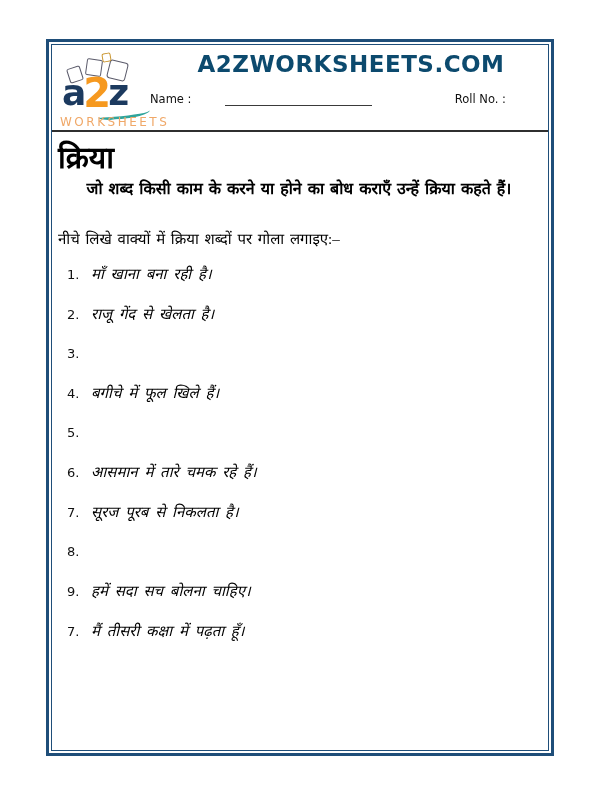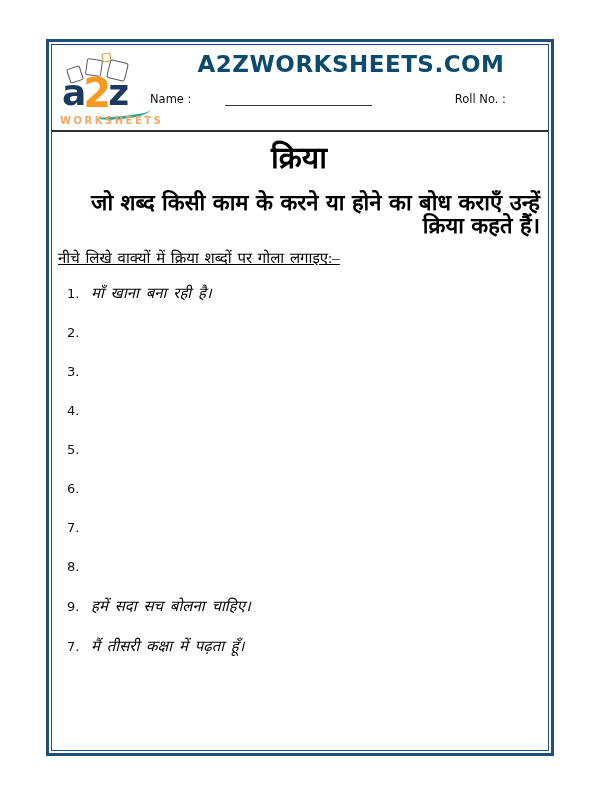--- a/index.html
+++ b/index.html
@@ -25,41 +25,41 @@
   .note2 { width:16px; height:17px; left:26px; top:6px; transform:rotate(8deg); }
   .note3 { width:19px; height:19px; left:48px; top:8px; transform:rotate(14deg); border-radius:3px; }
   .note4 { width:9px; height:9px; left:42px; top:0px; transform:rotate(-10deg); border-color:#c9952f; }
   .logo-text { position:absolute; left:2px; top:18px; font-weight:bold; letter-spacing:-3px;
                font-family:"DejaVu Sans", sans-serif; line-height:1; }
   .logo-text .la, .logo-text .lz { font-size:36px; color:#1c3a5f; }
   .logo-text .l2 { font-size:40px; color:#f6991f; position:relative; top:2px; }
   .swoosh { position:absolute; left:38px; top:56px; width:52px; height:10px;
             border-bottom:3px solid #2fa49b; border-radius:0 0 90% 40%; transform:rotate(-4deg); }
   .logo-sub { position:absolute; left:0px; top:62px; width:100%; text-align:center;
-              font-size:10px; font-weight:bold; letter-spacing:2.5px; color:#f0a868; }
+              font-size:12px; font-weight:normal; letter-spacing:2.5px; color:#f0a868; }
 
   
   .fields { position:absolute; left:98px; right:8px; top:47px; font-size:11.5px; color:#111; }
   .frow { display:flex; align-items:flex-end; margin-bottom:8px;gap:32px; }
   .flabel { white-space:nowrap; padding-right:2px; }
   .fline { border-bottom:1px solid #3a3a3a; height:13px; }
   .w-name { width:186px; }
   .w-roll { flex:1; }
   .w-class { width:96px; }
   .w-section { width:80px; }
   .w-date { flex:1; }
   .sp22 { width:24px; } .sp12 { width:10px; }
 
   
   .content { flex:1; padding:7px 8px 0 6px; position:relative;
              font-family:"Liberation Serif", serif; color:#000; }
-  .sheet-title { text-align:center; font-size:30px; font-weight:bold; line-height:38px; }
-  .definition { text-align:right; font-weight:bold; font-size:22px; margin-top:14px;
+  .sheet-title { font-size:30px; font-weight:bold; line-height:38px; }
+  .definition { text-align:center; font-weight:bold; font-size:16px; margin-top:0;
                 word-spacing:2px; line-height:23px; }
-  .instruction { font-size:15px; margin-top:10px; word-spacing:2px;text-decoration:underline; }
+  .instruction { font-size:15px; margin-top:28px; word-spacing:2px; }
   .items { margin-top:16px; }
   .item { display:flex; align-items:baseline; margin-bottom:19px; font-size:15px; line-height:20px; }
   .item .num { flex:none; width:33px; padding-left:9px; font-family:"DejaVu Sans", sans-serif;
                font-size:13px; color:#111; }
   .item .txt { word-spacing:3px;font-style:italic; }
 </style>
 </head>
 <body>
 
 <div class="page">
@@ -96,35 +96,39 @@
         <div class="definition">जो शब्द किसी काम के करने या होने का बोध कराएँ उन्हें क्रिया कहते हैं।</div>
         <div class="instruction">नीचे लिखे वाक्यों में क्रिया शब्दों पर गोला लगाइए:–</div>
 
         <div class="items">
           <div class="item">
             <span class="num">1.</span>
             <span class="txt">माँ खाना बना रही है।</span>
           </div>
           <div class="item">
             <span class="num">2.</span>
+            <span class="txt">राजू गेंद से खेलता है।</span>
           </div>
           <div class="item">
             <span class="num">3.</span>
           </div>
           <div class="item">
             <span class="num">4.</span>
+            <span class="txt">बगीचे में फूल खिले हैं।</span>
           </div>
           <div class="item">
             <span class="num">5.</span>
           </div>
           <div class="item">
             <span class="num">6.</span>
+            <span class="txt">आसमान में तारे चमक रहे हैं।</span>
           </div>
           <div class="item">
             <span class="num">7.</span>
+            <span class="txt">सूरज पूरब से निकलता है।</span>
           </div>
           <div class="item">
             <span class="num">8.</span>
           </div>
           <div class="item">
             <span class="num">9.</span>
             <span class="txt">हमें सदा सच बोलना चाहिए।</span>
           </div>
           <div class="item">
             <span class="num">7.</span>

